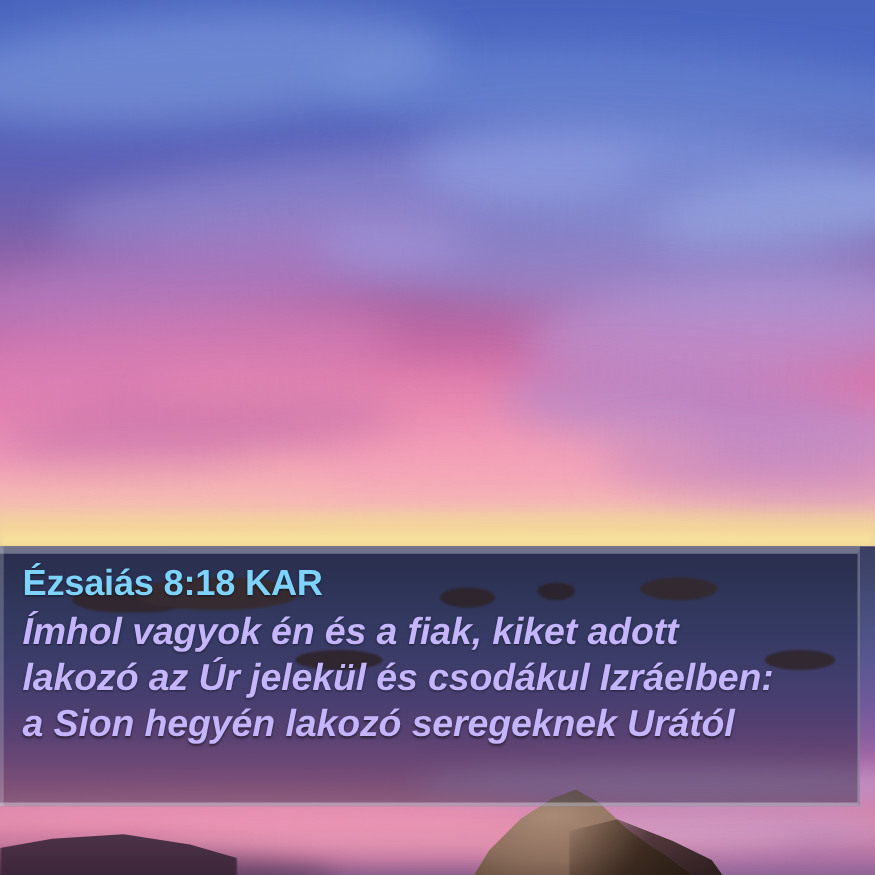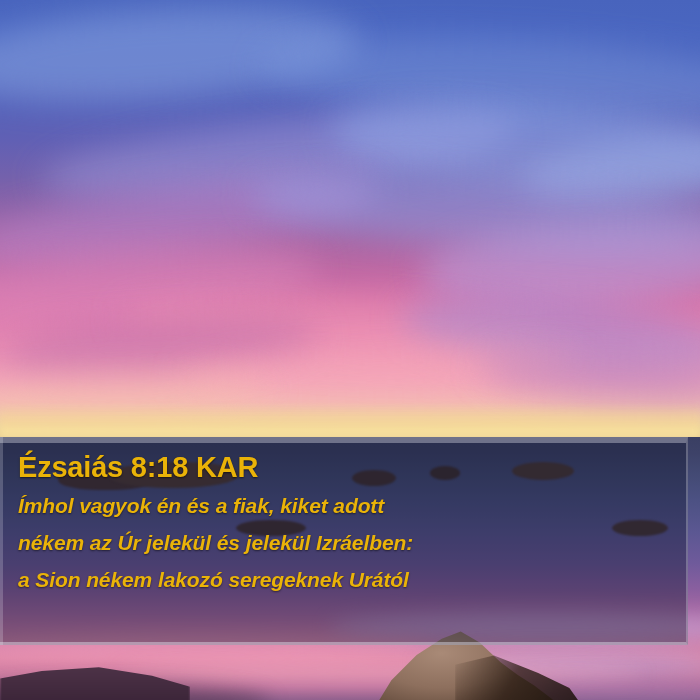--- a/index.html
+++ b/index.html
@@ -170,38 +170,38 @@
     border-bottom: 3px solid rgba(235, 235, 245, 0.42);
     padding: 6px 0 0 18px;
   }
 
   .verse-ref {
     margin: 0;
     font-family: "Liberation Sans", sans-serif;
     font-size: 29px;
     font-weight: bold;
     font-style: normal;
-    color: #eab308;
+    color: #7dd3fc;
     letter-spacing: -0.2px;
     line-height: 36px;
     text-shadow: 0 1px 2px rgba(0,0,0,.55);
     white-space: nowrap;
   }
 
   .verse-body {
     margin: 2px 0 0 0;
     padding: 0;
     list-style: none;
   }
   .verse-line {
     font-family: "Liberation Sans", sans-serif;
-    font-size: 21px;
+    font-size: 30px;
     font-weight: bold;
     font-style: italic;
-    color: #eab308;
+    color: #c4b5fd;
     line-height: 37px;
     letter-spacing: -0.1px;
     text-shadow: 0 1px 2px rgba(0,0,0,.5);
     white-space: nowrap;
   }
 
   
   .overlay-seam {
     position: absolute;
     left: 0; top: 437px;
@@ -250,19 +250,19 @@
   <div class="rock rock-ov-6"></div>
   <div class="rock rock-ov-7"></div>
   <div class="rock rock-left-a"></div>
   <div class="rock rock-main"></div>
   <div class="rock rock-main-dark"></div>
 
   <div class="verse-overlay">
     <div class="verse-ref">Ézsaiás 8:18 KAR</div>
     <div class="verse-body">
       <div class="verse-line">Ímhol vagyok én és a fiak, kiket adott</div>
-      <div class="verse-line">nékem az Úr jelekül és jelekül Izráelben:</div>
-      <div class="verse-line">a Sion nékem lakozó seregeknek Urától</div>
+      <div class="verse-line">lakozó az Úr jelekül és csodákul Izráelben:</div>
+      <div class="verse-line">a Sion hegyén lakozó seregeknek Urától</div>
     </div>
   </div>
   <div class="overlay-seam"></div>
 
 </div>
 
 </body></html>

